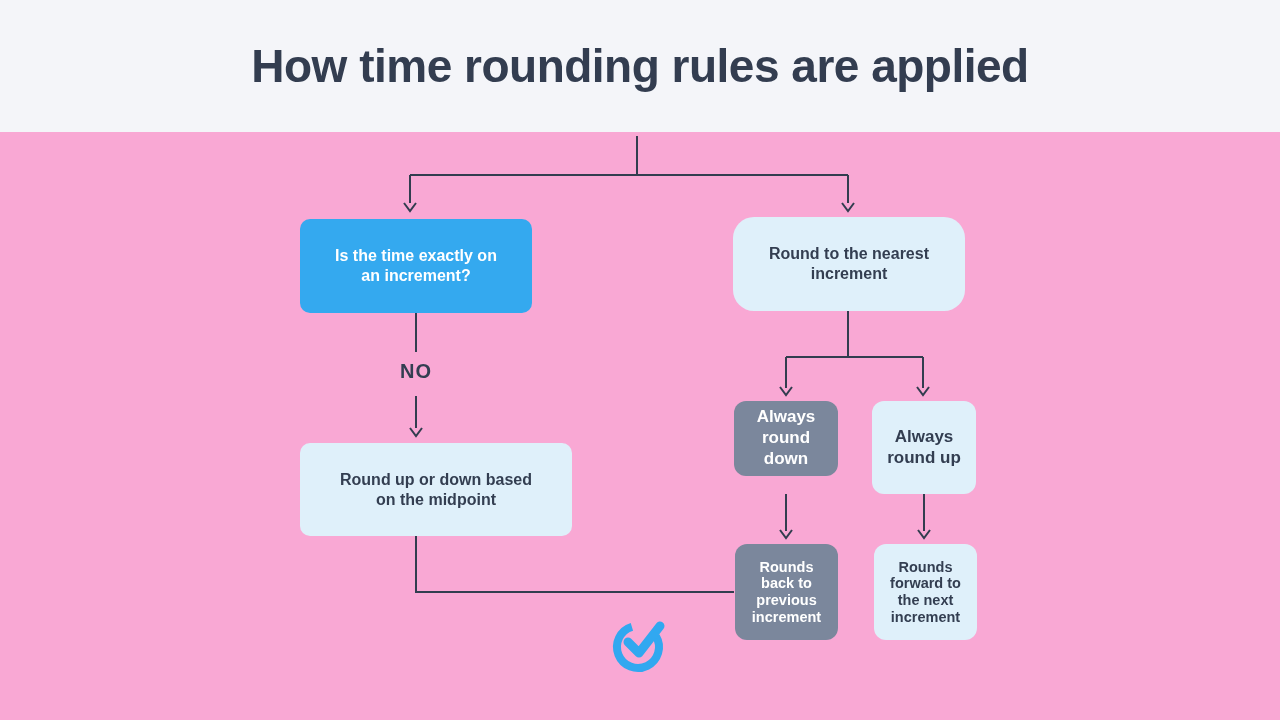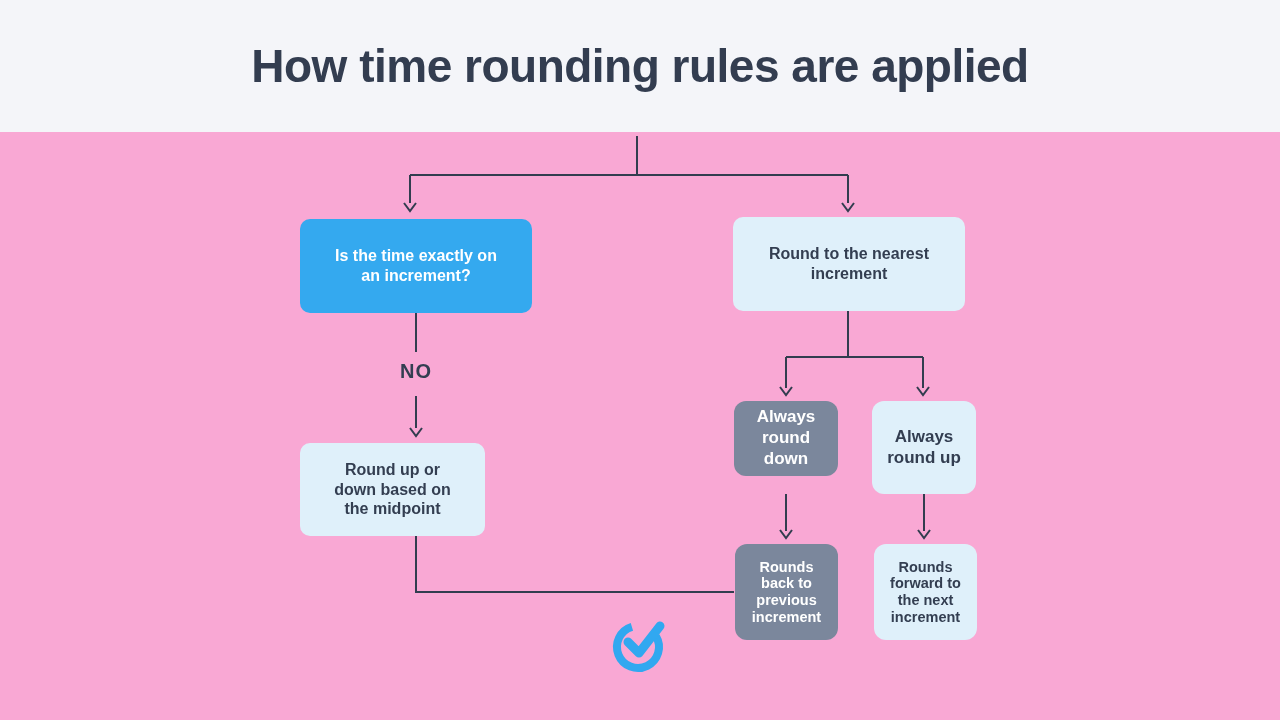--- a/index.html
+++ b/index.html
@@ -87,27 +87,27 @@
       <path d="M917 387 L923 395 L929 387"></path>
       <path d="M780 530 L786 538 L792 530"></path>
       <path d="M918 530 L924 538 L930 530"></path>
     </g>
   </svg>
 
   <div class="node solid-blue big" style="left:300px; top:219px; width:232px; height:94px;">
     <span>Is the time exactly on an increment?</span>
   </div>
 
-  <div class="node light-blue big" style="left:733px; top:217px; width:232px; height:94px;">
+  <div class="node light-blue big" style="left:733px; top:217px; width:232px; height:94px;border-radius:21px;">
     <span>Round to the nearest increment</span>
   </div>
 
   <div class="edge-label" style="left:381px; top:360px; width:70px;">NO</div>
 
-  <div class="node light-blue big" style="left:300px; top:443px; width:185px; height:93px;">
+  <div class="node light-blue big" style="left:300px; top:443px; width:272px; height:93px;">
     <span>Round up or down based on the midpoint</span>
   </div>
 
   <div class="node slate small" style="left:734px; top:401px; width:104px; height:75px;">
     <span>Always round down</span>
   </div>
 
   <div class="node light-blue small" style="left:872px; top:401px; width:104px; height:93px;">
     <span>Always round up</span>
   </div>

